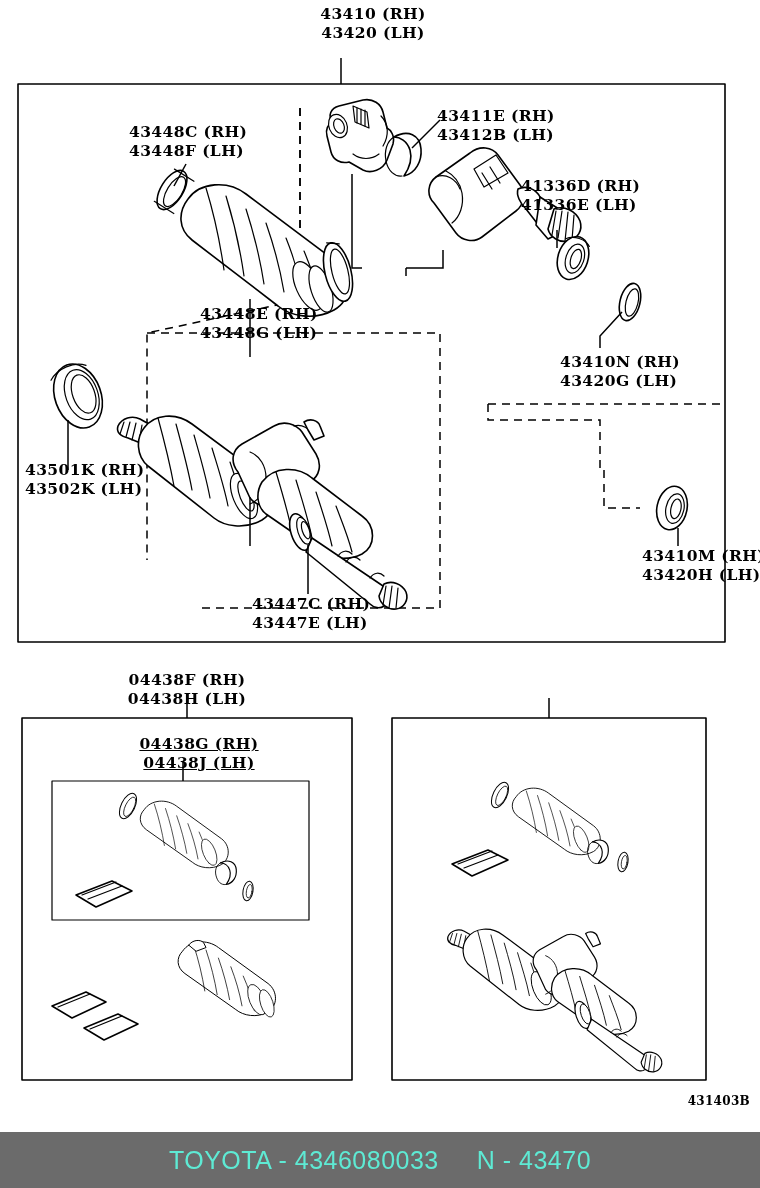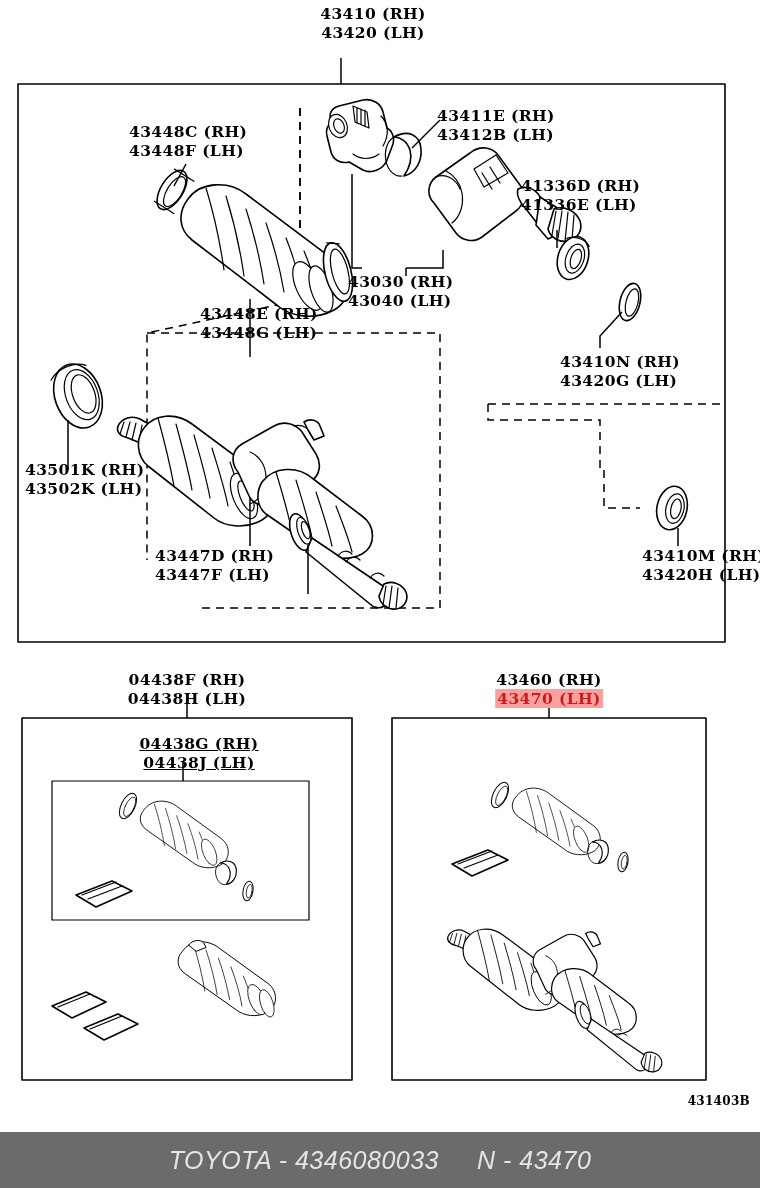--- a/index.html
+++ b/index.html
@@ -56,26 +56,25 @@
     bottom: 0;
     width: 760px;
     height: 56px;
     background: #6b6b6b;
     display: flex;
     align-items: center;
     justify-content: center;
     gap: 38px;
   }
   #footer-bar .ftext {
-    color: #e5e5e5;
+    color: #5eead4;
     font-family: "Liberation Sans", sans-serif;
     font-size: 25px;
     letter-spacing: 0.5px;
     white-space: nowrap;
-    font-style: italic;
   }
   
   #sheet-code {
     position: absolute;
     right: 10px;
     top: 1094px;
     font-family: "DejaVu Serif", serif;
     font-weight: bold;
     font-size: 12px;
     color: #000000;
@@ -394,65 +393,57 @@
   <div class="label" style="left:437px; top:106px;">
     <span class="ln">43411E (RH)</span>
     <span class="ln">43412B (LH)</span>
   </div>
 
   <div class="label" style="left:521px; top:176px;">
     <span class="ln">41336D (RH)</span>
     <span class="ln">41336E (LH)</span>
   </div>
 
-  <div class="label" style="left:348px; top:272px;">
-    <span class="ln">43030 (RH)</span>
-    <span class="ln">43040 (LH)</span>
-  </div>
 
   <div class="label" style="left:200px; top:304px;">
     <span class="ln">43448E (RH)</span>
     <span class="ln">43448G (LH)</span>
   </div>
 
   <div class="label" style="left:540px; top:352px;margin-left:20px;">
     <span class="ln">43410N (RH)</span>
     <span class="ln">43420G (LH)</span>
   </div>
 
   <div class="label" style="left:25px; top:460px;">
     <span class="ln">43501K (RH)</span>
     <span class="ln">43502K (LH)</span>
   </div>
 
-  <div class="label" style="left:155px; top:546px;">
-    <span class="ln">43447D (RH)</span>
-    <span class="ln">43447F (LH)</span>
-  </div>
-
+
+  <div class="label" style="left:252px; top:594px;">
+    <span class="ln">43447C (RH)</span>
+    <span class="ln">43447E (LH)</span>
+  </div>
 
   <div class="label" style="left:636px; top:546px;margin-left:6px;">
     <span class="ln">43410M (RH)</span>
     <span class="ln">43420H (LH)</span>
   </div>
 
   <div class="label center" style="left:187px; top:670px;">
     <span class="ln">04438F (RH)</span>
     <span class="ln">04438H (LH)</span>
   </div>
 
   <div class="label center" style="left:199px; top:734px;text-decoration:underline;">
     <span class="ln">04438G (RH)</span>
     <span class="ln">04438J (LH)</span>
   </div>
 
-  <div class="label center hl" style="left:549px; top:670px;">
-    <span class="ln">43460 (RH)</span>
-    <span class="ln mark">43470 (LH)</span>
-  </div>
 
   <div id="sheet-code">431403B</div>
 
   <div id="footer-bar">
     <span class="ftext">TOYOTA - 4346080033</span>
     <span class="ftext">N - 43470</span>
   </div>
 
 </div>
 

